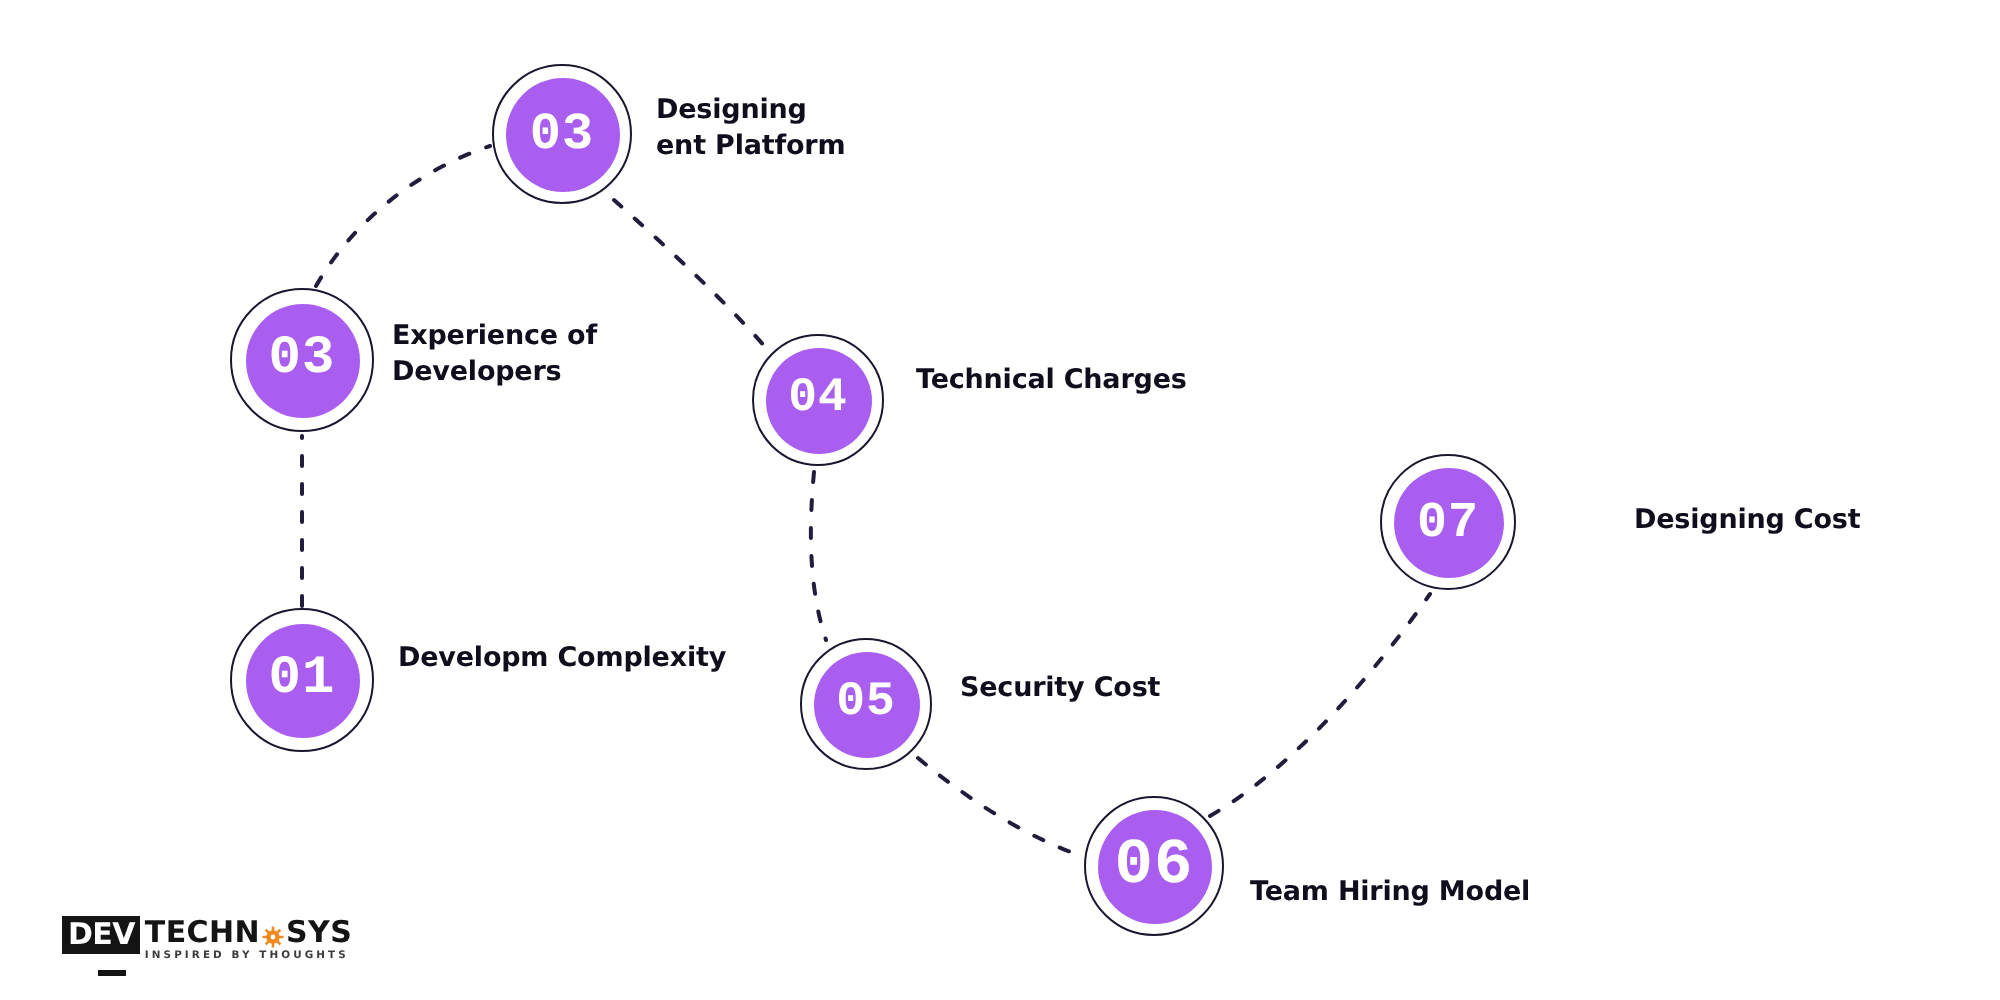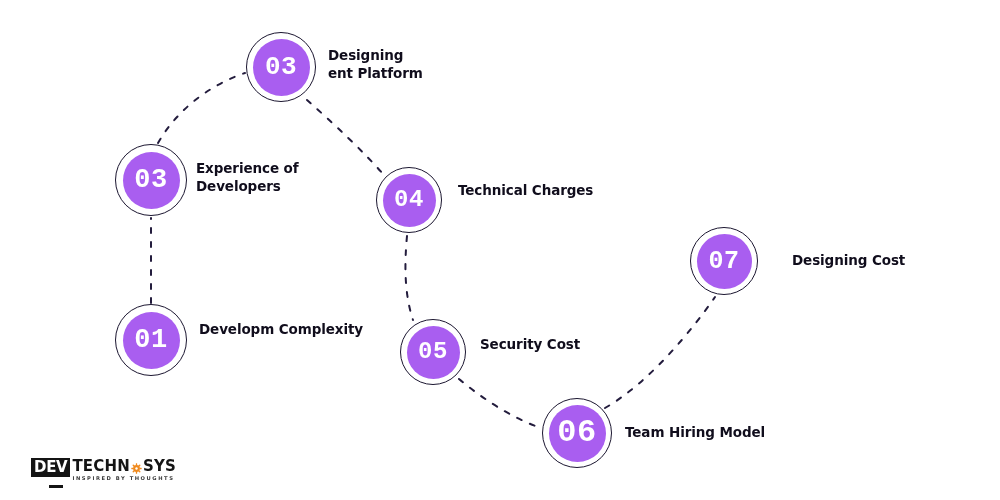--- a/index.html
+++ b/index.html
@@ -188,27 +188,27 @@
         <div class="node-inner" style="width: 53px; height: 53px; background: rgb(169, 94, 240);">
           <span class="node-num" style="font-size: 24px; color: rgb(255, 255, 255);">05</span>
         </div>
       </div>
       <div class="node-label" style="left: 480px; top: 345px; color: rgb(16, 13, 28);">Security Cost</div>
       <div class="node" style="left: 577px; top: 433px; width: 70px; height: 70px; border-color: rgb(27, 22, 48); background: rgb(255, 255, 255);">
         <div class="node-inner" style="width: 57px; height: 57px; background: rgb(169, 94, 240);">
           <span class="node-num" style="font-size: 32px; color: rgb(255, 255, 255);">06</span>
         </div>
       </div>
-      <div class="node-label" style="left: 625px; top: 433px; color: rgb(16, 13, 28);">Team Hiring Model</div>
+      <div class="node-label" style="left: 625px; top: 447px; color: rgb(16, 13, 28);">Team Hiring Model</div>
       <div class="node" style="left: 724px; top: 261px; width: 68px; height: 68px; border-color: rgb(27, 22, 48); background: rgb(255, 255, 255);">
         <div class="node-inner" style="width: 55px; height: 55px; background: rgb(169, 94, 240);">
           <span class="node-num" style="font-size: 25px; color: rgb(255, 255, 255);">07</span>
         </div>
       </div>
-      <div class="node-label" style="left: 792px; top: 261px; color: rgb(16, 13, 28);">Designing Cost</div>
+      <div class="node-label" style="left: 817px; top: 261px; color: rgb(16, 13, 28);">Designing Cost</div>
     </div>
 
 
   <div id="logo">
     <div id="logo-dev">
       <span>DEV</span>
     </div>
     <div id="logo-right">
       <div id="logo-word">
         <span>TECHN</span>

